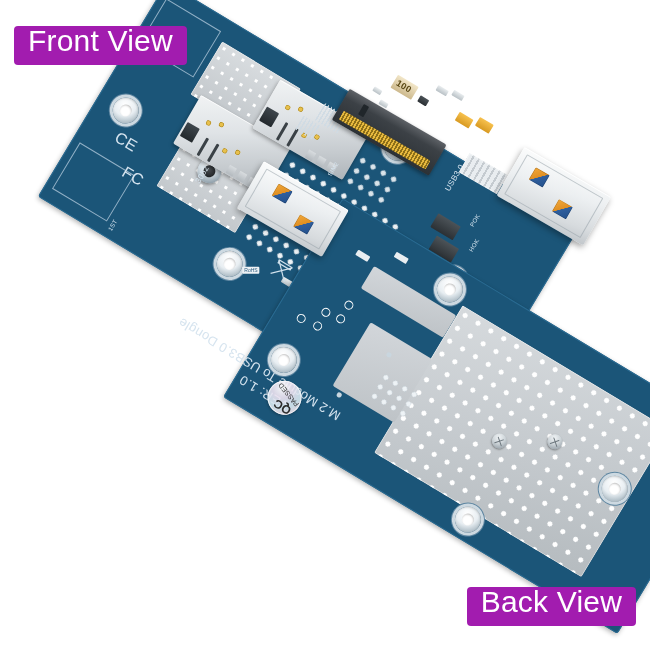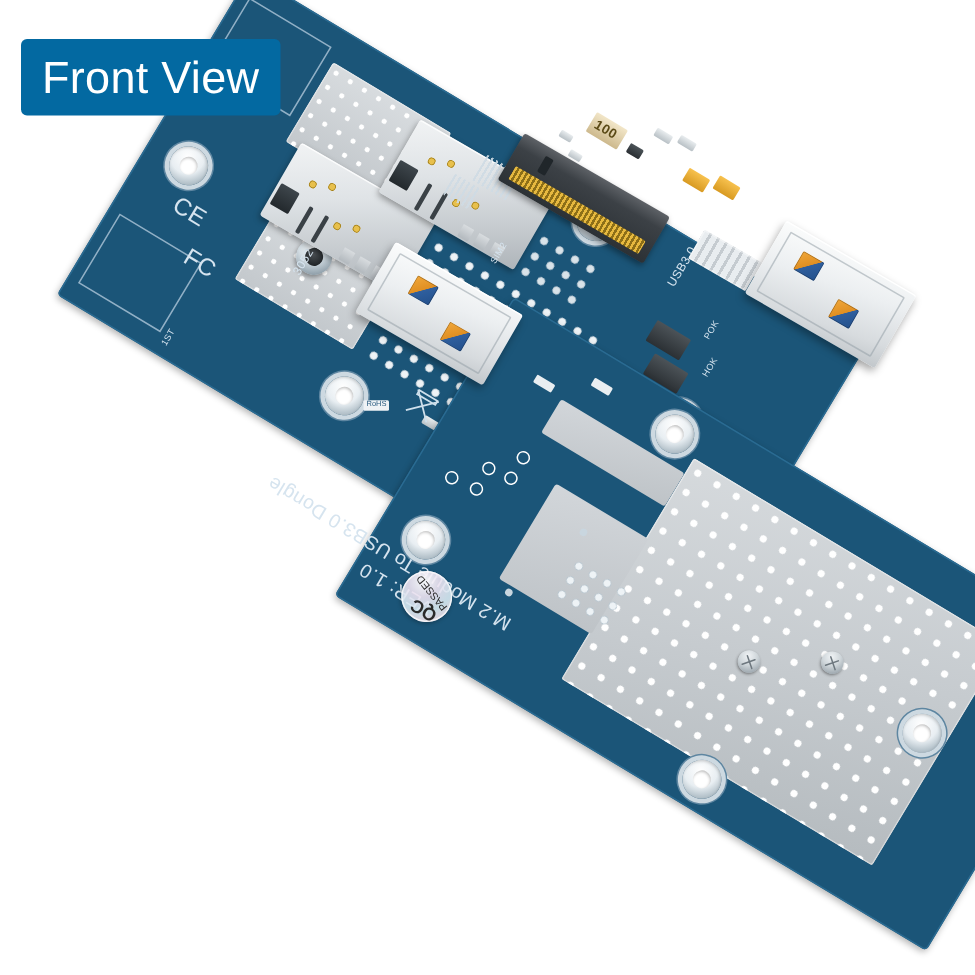--- a/index.html
+++ b/index.html
@@ -14,26 +14,26 @@
     position: relative;
     width: 650px;
     height: 650px;
     background: #ffffff;
     overflow: hidden;
   }
 
   
   .badge {
     position: absolute;
-    background: #0369a1;
+    background: #a21caf;
     color: #ffffff;
     font-size: 30px;
     font-weight: 400;
     letter-spacing: 0.2px;
-    padding: 12px 14px 9px 14px;
+    padding: 0 14px 9px 14px;
     border-radius: 4px;
     line-height: 1;
     white-space: nowrap;
     font-family: "Liberation Sans", sans-serif;
   }
   #badge-front { left: 14px; top: 26px; }
   #badge-back  { right: 14px; bottom: 24px; }
 
   
   .board-wrap {
@@ -459,14 +459,15 @@
     </div>
 
     <div class="usb-a" style="left:-86px; top:8px; width:98px; height:54px; transform:rotate(-1deg);">
       <div class="inner"></div>
       <div class="chip" style="left:24px; top:12px; width:16px; height:14px;"></div>
       <div class="chip" style="left:58px; top:28px; width:16px; height:14px;"></div>
     </div>
   </div>
 
   <div id="badge-front" class="badge">Front View</div>
+  <div id="badge-back" class="badge">Back View</div>
 
 </div>
 
 </body></html>

